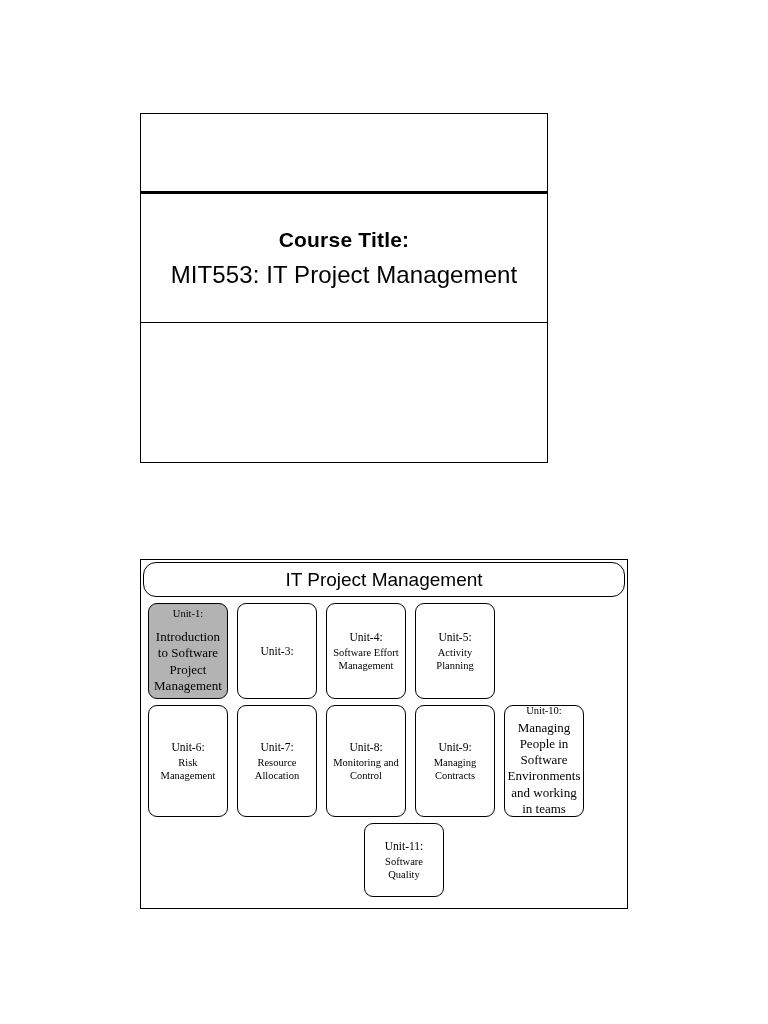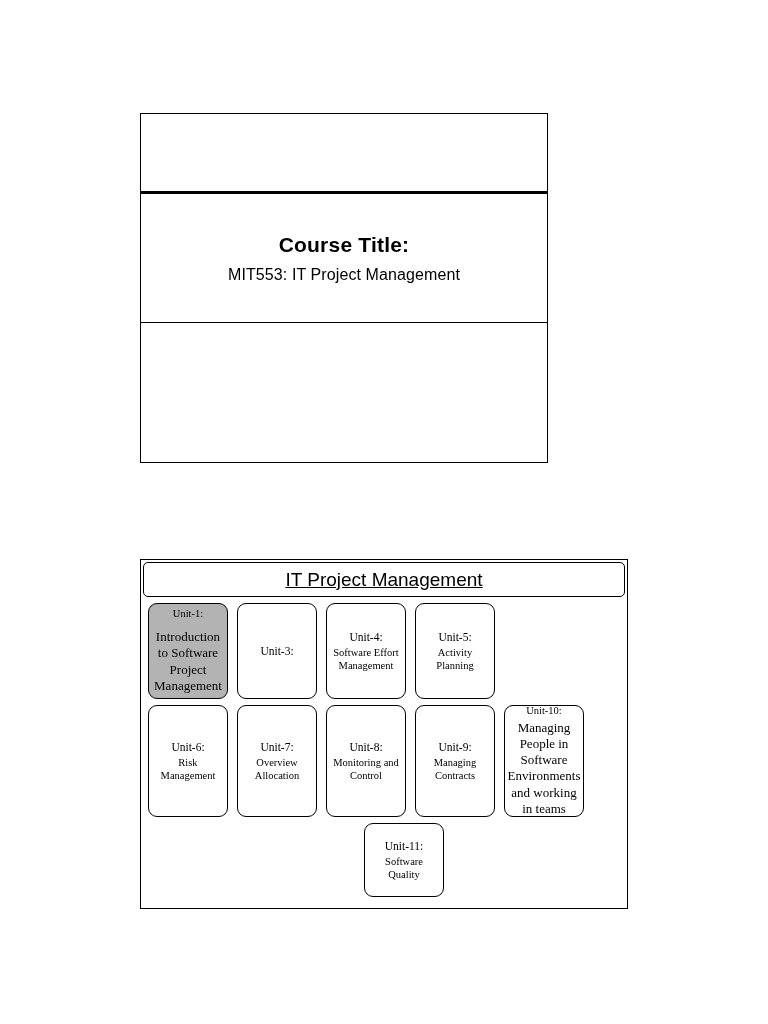--- a/index.html
+++ b/index.html
@@ -45,21 +45,21 @@
     font-family: "Liberation Sans", sans-serif;
   }
   .slide1-title {
     font-size: 21px;
     font-weight: bold;
     color: #000000;
     margin-bottom: 9px;
     letter-spacing: 0.2px;
   }
   .slide1-subtitle {
-    font-size: 16px;
+    font-size: 24px;
     font-weight: normal;
     color: #000000;
     letter-spacing: 0.1px;
   }
   .slide1-bottom {
     height: 138px;
   }
 
   
   .slide2 {
@@ -69,26 +69,25 @@
     width: 488px;
     height: 350px;
     border: 1.5px solid #000000;
     box-sizing: border-box;
     background: #ffffff;
   }
   .slide2-header {
     margin: 2px 2px 0 2px;
     height: 33px;
     border: 1.5px solid #000000;
-    border-radius: 5px;
+    border-radius: 13px;
     display: flex;
     align-items: center;
     justify-content: center;
     background: #ffffff;
-    text-decoration: underline;
   }
   .slide2-header-text {
     font-family: "Liberation Sans", sans-serif;
     font-size: 19px;
     color: #000000;
   }
 
   .rows {
     padding: 6px 4px 0 4px;
   }
@@ -176,21 +175,21 @@
             <div class="unit-desc">Activity Planning</div>
           </div>
         </div>
         <div class="row">
           <div class="unit h2 gap-top">
             <div class="unit-label">Unit-6:</div>
             <div class="unit-desc">Risk Management</div>
           </div>
           <div class="unit h2 gap-top">
             <div class="unit-label">Unit-7:</div>
-            <div class="unit-desc">Overview Allocation</div>
+            <div class="unit-desc">Resource Allocation</div>
           </div>
           <div class="unit h2 gap-top">
             <div class="unit-label">Unit-8:</div>
             <div class="unit-desc">Monitoring and Control</div>
           </div>
           <div class="unit h2 gap-top">
             <div class="unit-label">Unit-9:</div>
             <div class="unit-desc">Managing Contracts</div>
           </div>
           <div class="unit h2 small">

